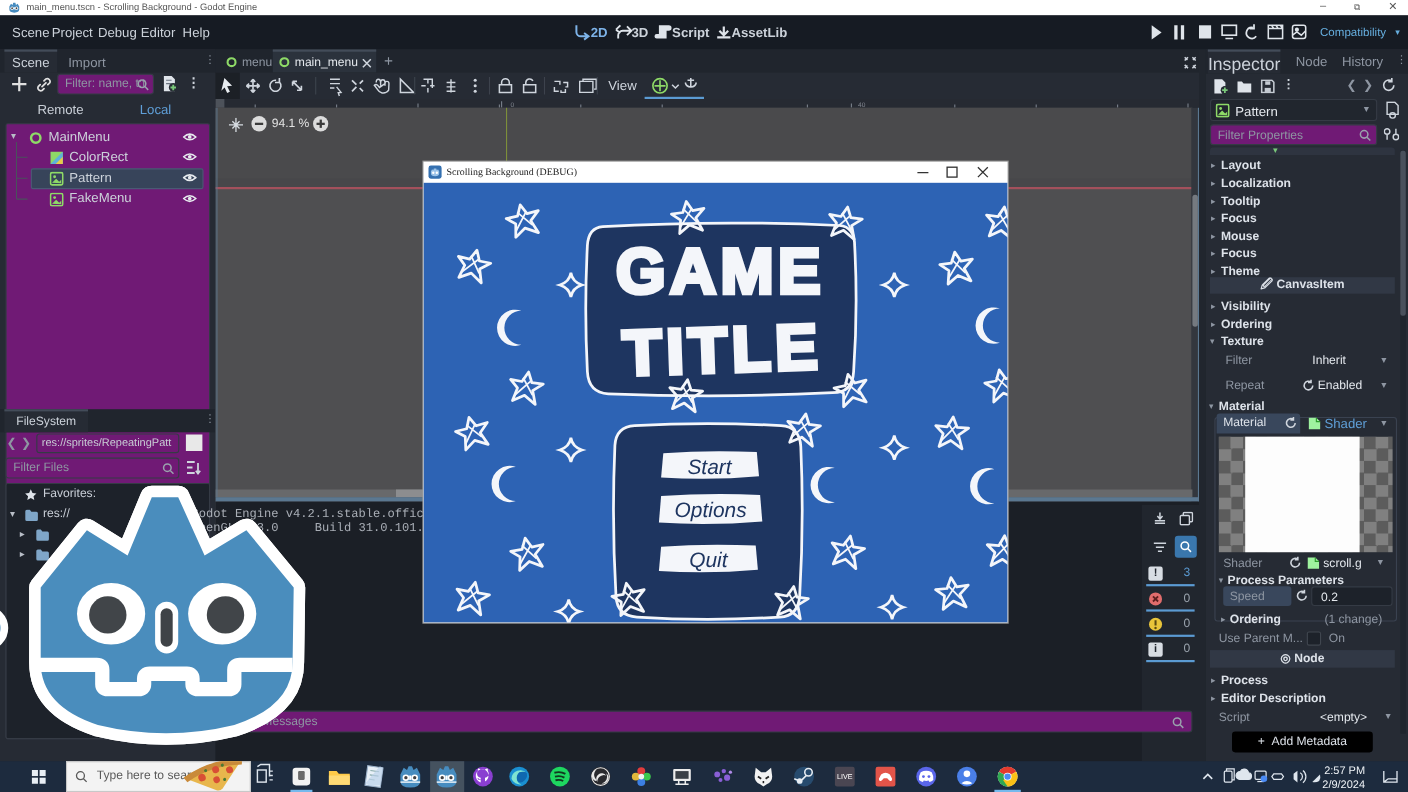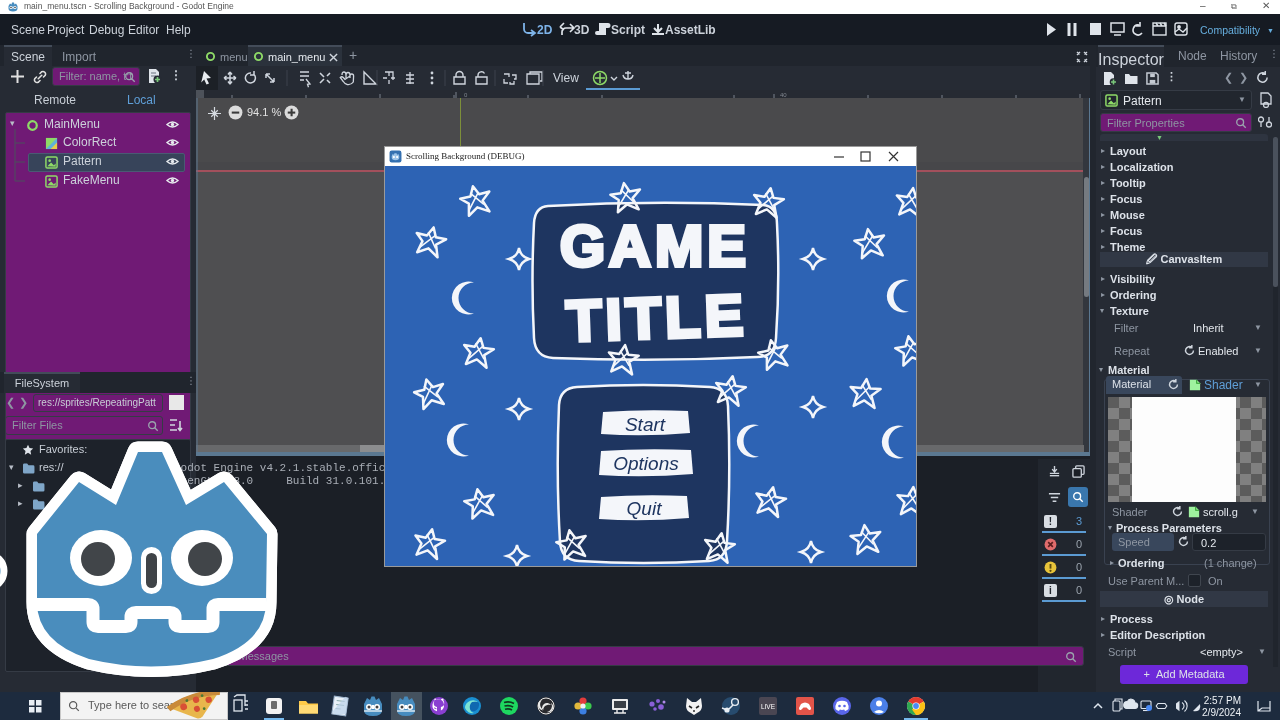--- a/index.html
+++ b/index.html
@@ -508,21 +508,21 @@
   <div class="abs" style="left:92px;top:529px;width:13px;height:13px;background:#1d222a;border:1px solid #40464f;border-radius:2px"></div>
   <div class="abs dim" style="left:112px;top:530px">On</div>
   <div class="abs sec" style="left:4px;top:546px;width:168px;height:16px;line-height:16px">◎ Node</div>
   <div class="abs cat" style="left:14px;top:568px">Process</div>
   <div class="abs cat" style="left:14px;top:584px">Editor Description</div>
   <div class="abs dim" style="left:5px;top:569px;font-size:8px">▸</div>
   <div class="abs dim" style="left:5px;top:585px;font-size:8px">▸</div>
   <div class="abs dim" style="left:12px;top:601px">Script</div>
   <div class="abs" style="left:104px;top:601px;color:#e4e8ed">&lt;empty&gt;</div>
   <div class="abs dim" style="left:162px;top:602px;font-size:8px">▼</div>
-  <div class="abs" style="left:24px;top:620px;width:128px;height:19px;background:#6d28d9;border-radius:3px;text-align:center;padding-top:3px;color:#dde2e9">+&nbsp;&nbsp;Add Metadata</div>
+  <div class="abs" style="left:24px;top:620px;width:128px;height:19px;background:#000000;border-radius:3px;text-align:center;padding-top:3px;color:#dde2e9">+&nbsp;&nbsp;Add Metadata</div>
 
   <div class="abs" style="left:177px;top:92px;width:5px;height:530px;background:#20252d"></div>
   <div class="abs" style="left:177px;top:92px;width:5px;height:150px;background:#4a515c;border-radius:2px"></div>
 </div>
 <div class="abs" style="left:1090px;top:45px;width:6px;height:647px;background:#21262e"></div>
 
 <div class="abs" id="gamewin" style="left:385px;top:147px;width:531px;height:419px;background:#fff;box-shadow:0 0 0 1px #9a9a9a">
   <svg class="abs" style="left:4px;top:3px" width="13" height="13" viewBox="0 0 24 24">
         <rect x="1" y="1" width="22" height="22" rx="4" fill="#3470b0"></rect>
         <path fill="#9cc3e8" d="M5,11 L7,7 L9,9 L10,6 L14,6 L15,9 L17,7 L19,11 L19,14 Q19,19 12,19 Q5,19 5,14 Z"></path>

